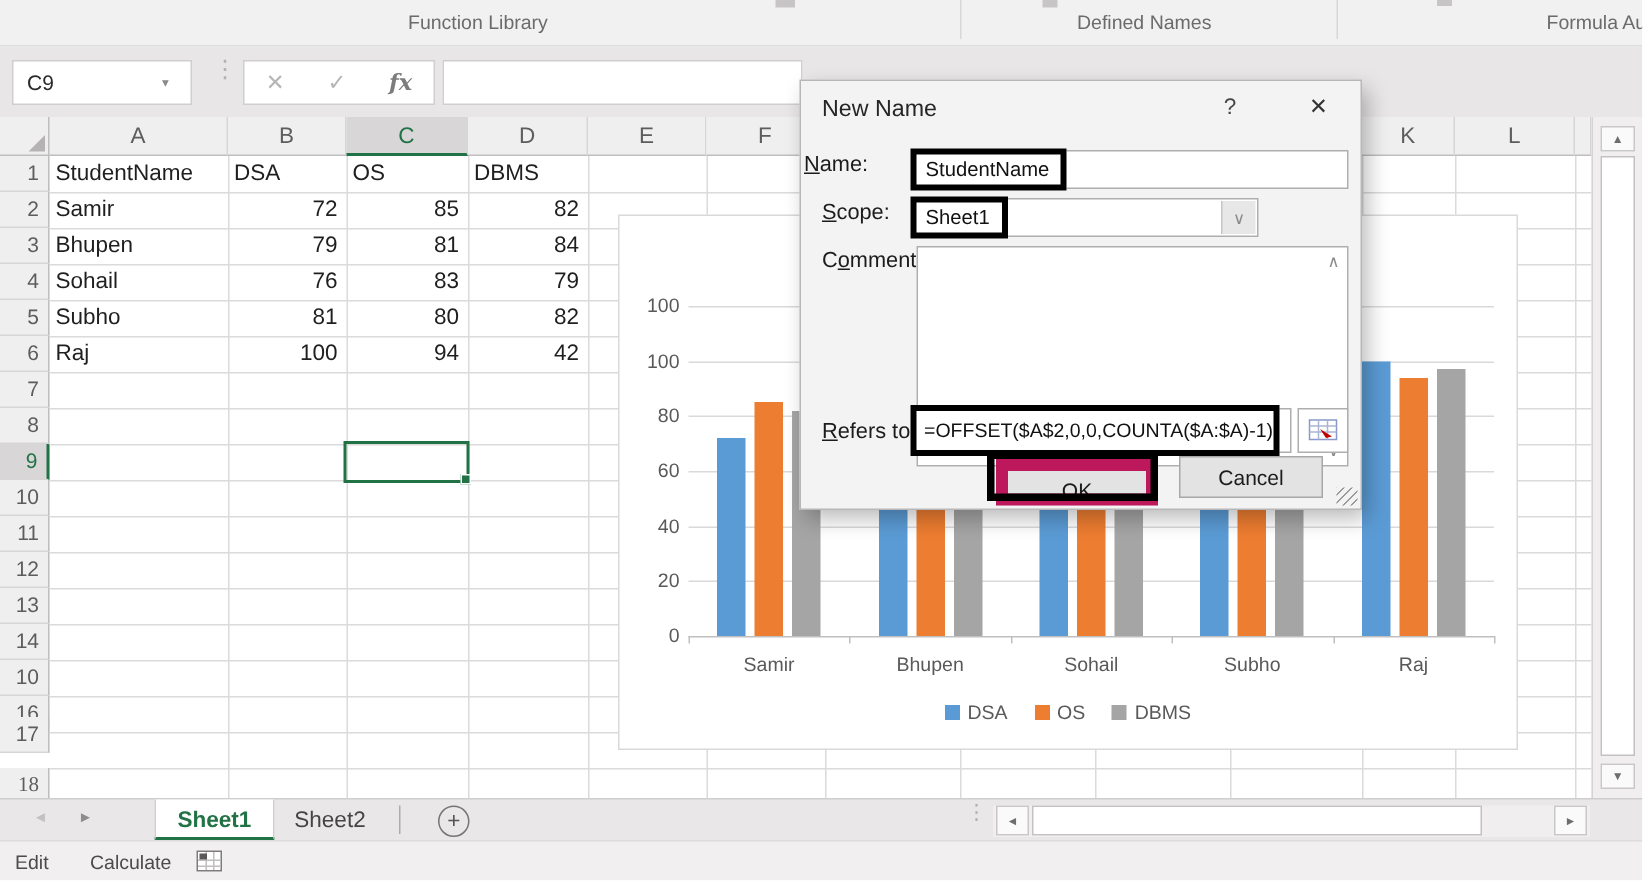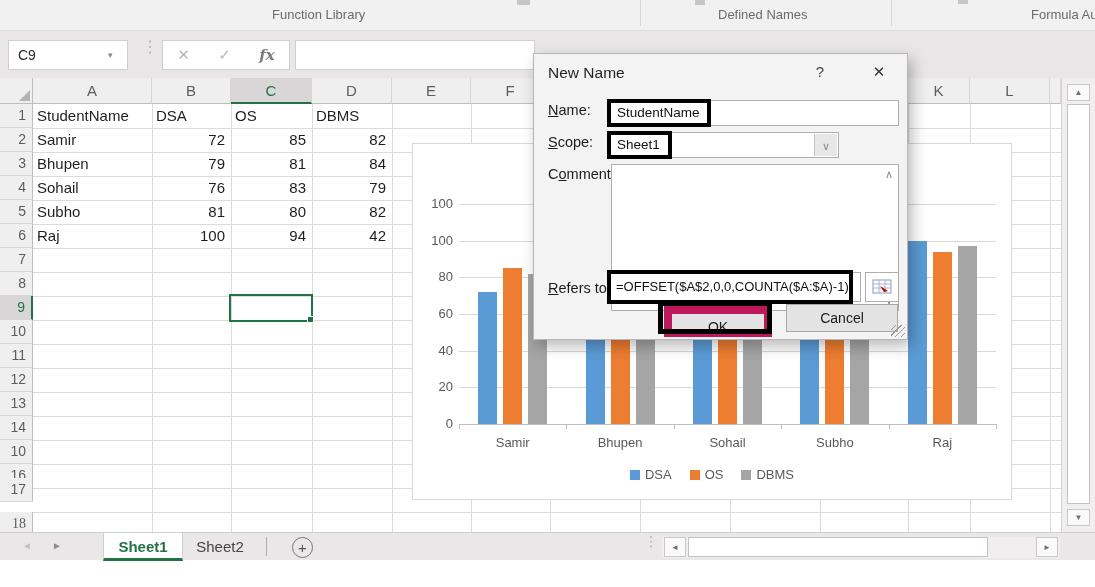--- a/index.html
+++ b/index.html
@@ -264,21 +264,21 @@
     </div>
 
   <div id="selbox" class="abs" style="left:229px;top:294px;width:84px;height:28px;"></div>
   <div id="selhandle" class="abs" style="left:307px;top:316px;"></div>
 
   <div id="dialog" class="abs">
     <div id="dlg-title" class="abs">New Name</div>
     <div id="dlg-help" class="abs">?</div>
     <div id="dlg-close" class="abs">✕</div>
 
-    <div class="abs dlg-lab" style="left:14px;top:48px;"><u>N</u>ame:</div>
+    <div class="abs dlg-lab" style="left:2px;top:48px;"><u>N</u>ame:</div>
     <div class="abs dlg-input" style="left:77px;top:46px;width:288px;height:26px;"></div>
     <div class="abs ann" style="left:73px;top:45px;width:104px;height:28px;">
       <div class="in">StudentName</div>
     </div>
 
     <div class="abs dlg-lab" style="left:14px;top:80px;"><u>S</u>cope:</div>
     <div class="abs dlg-input" style="left:77px;top:78px;width:228px;height:26px;">
       <div id="combo-btn"><span class="chev">∨</span></div>
     </div>
     <div class="abs ann" style="left:73px;top:77px;width:65px;height:28px;">
@@ -302,21 +302,21 @@
         <line x1="1" y1="5" x2="19" y2="5" stroke="#aab4d4"></line>
         <line x1="1" y1="9" x2="19" y2="9" stroke="#aab4d4"></line>
         <line x1="7" y1="1" x2="7" y2="14" stroke="#aab4d4"></line>
         <line x1="13" y1="1" x2="13" y2="14" stroke="#aab4d4"></line>
         <polygon points="16,12 8,7 12,13" fill="#c00000"></polygon>
       </svg>
     </div>
 
     <div id="ok-btn" class="abs btn" style="left:130px;top:252px;width:108px;height:31px;">OK</div>
     <div id="ok-ann" class="abs" style="left:124px;top:247px;width:114px;height:33px;"></div>
-    <div id="cancel-btn" class="abs btn" style="left:252px;top:250px;width:112px;height:28px;">Cancel</div>
+    <div id="cancel-btn" class="abs btn" style="left:252px;top:250px;width:96px;height:28px;">Cancel</div>
     <div id="grip" class="abs" style="left:357px;top:271px;width:14px;height:12px;"></div>
   </div>
 
   <div id="vscroll" class="abs">
     <div class="abs sc-btn" style="left:5px;top:6px;width:23px;height:17px;font-size:8px;line-height:16px;">▲</div>
     <div class="abs sc-thumb" style="left:5px;top:26px;width:23px;height:400px;"></div>
     <div class="abs sc-btn" style="left:5px;top:431px;width:23px;height:17px;font-size:8px;line-height:16px;">▼</div>
   </div>
 
   <div id="tabstrip" class="abs">
@@ -327,14 +327,25 @@
     <div id="tab-div" class="abs"></div>
     <div id="add-sheet" class="abs">+</div>
     <div id="ts-dots" class="abs">⋮</div>
     <div class="abs" style="left:662px;top:4px;width:398px;height:21px;background:#f0eeee;">
       <div class="abs sc-btn" style="left:2px;top:0;width:22px;height:20px;font-size:8px;line-height:19px;">◄</div>
       <div class="abs sc-thumb" style="left:26px;top:0;width:300px;height:20px;"></div>
       <div class="abs sc-btn" style="left:374px;top:0;width:22px;height:20px;font-size:8px;line-height:19px;">►</div>
     </div>
   </div>
 
+  <div id="statusbar" class="abs">
+    <div class="abs" style="left:10px;top:6px;">Edit</div>
+    <div class="abs" style="left:60px;top:6px;">Calculate</div>
+    <div id="st-icon" class="abs">
+      <span class="l1"></span>
+        <span class="l2"></span>
+        <span class="v1"></span>
+        <span class="v2"></span>
+        <span class="dot"></span>
+    </div>
+  </div>
 
 </div>
 
 </body></html>

